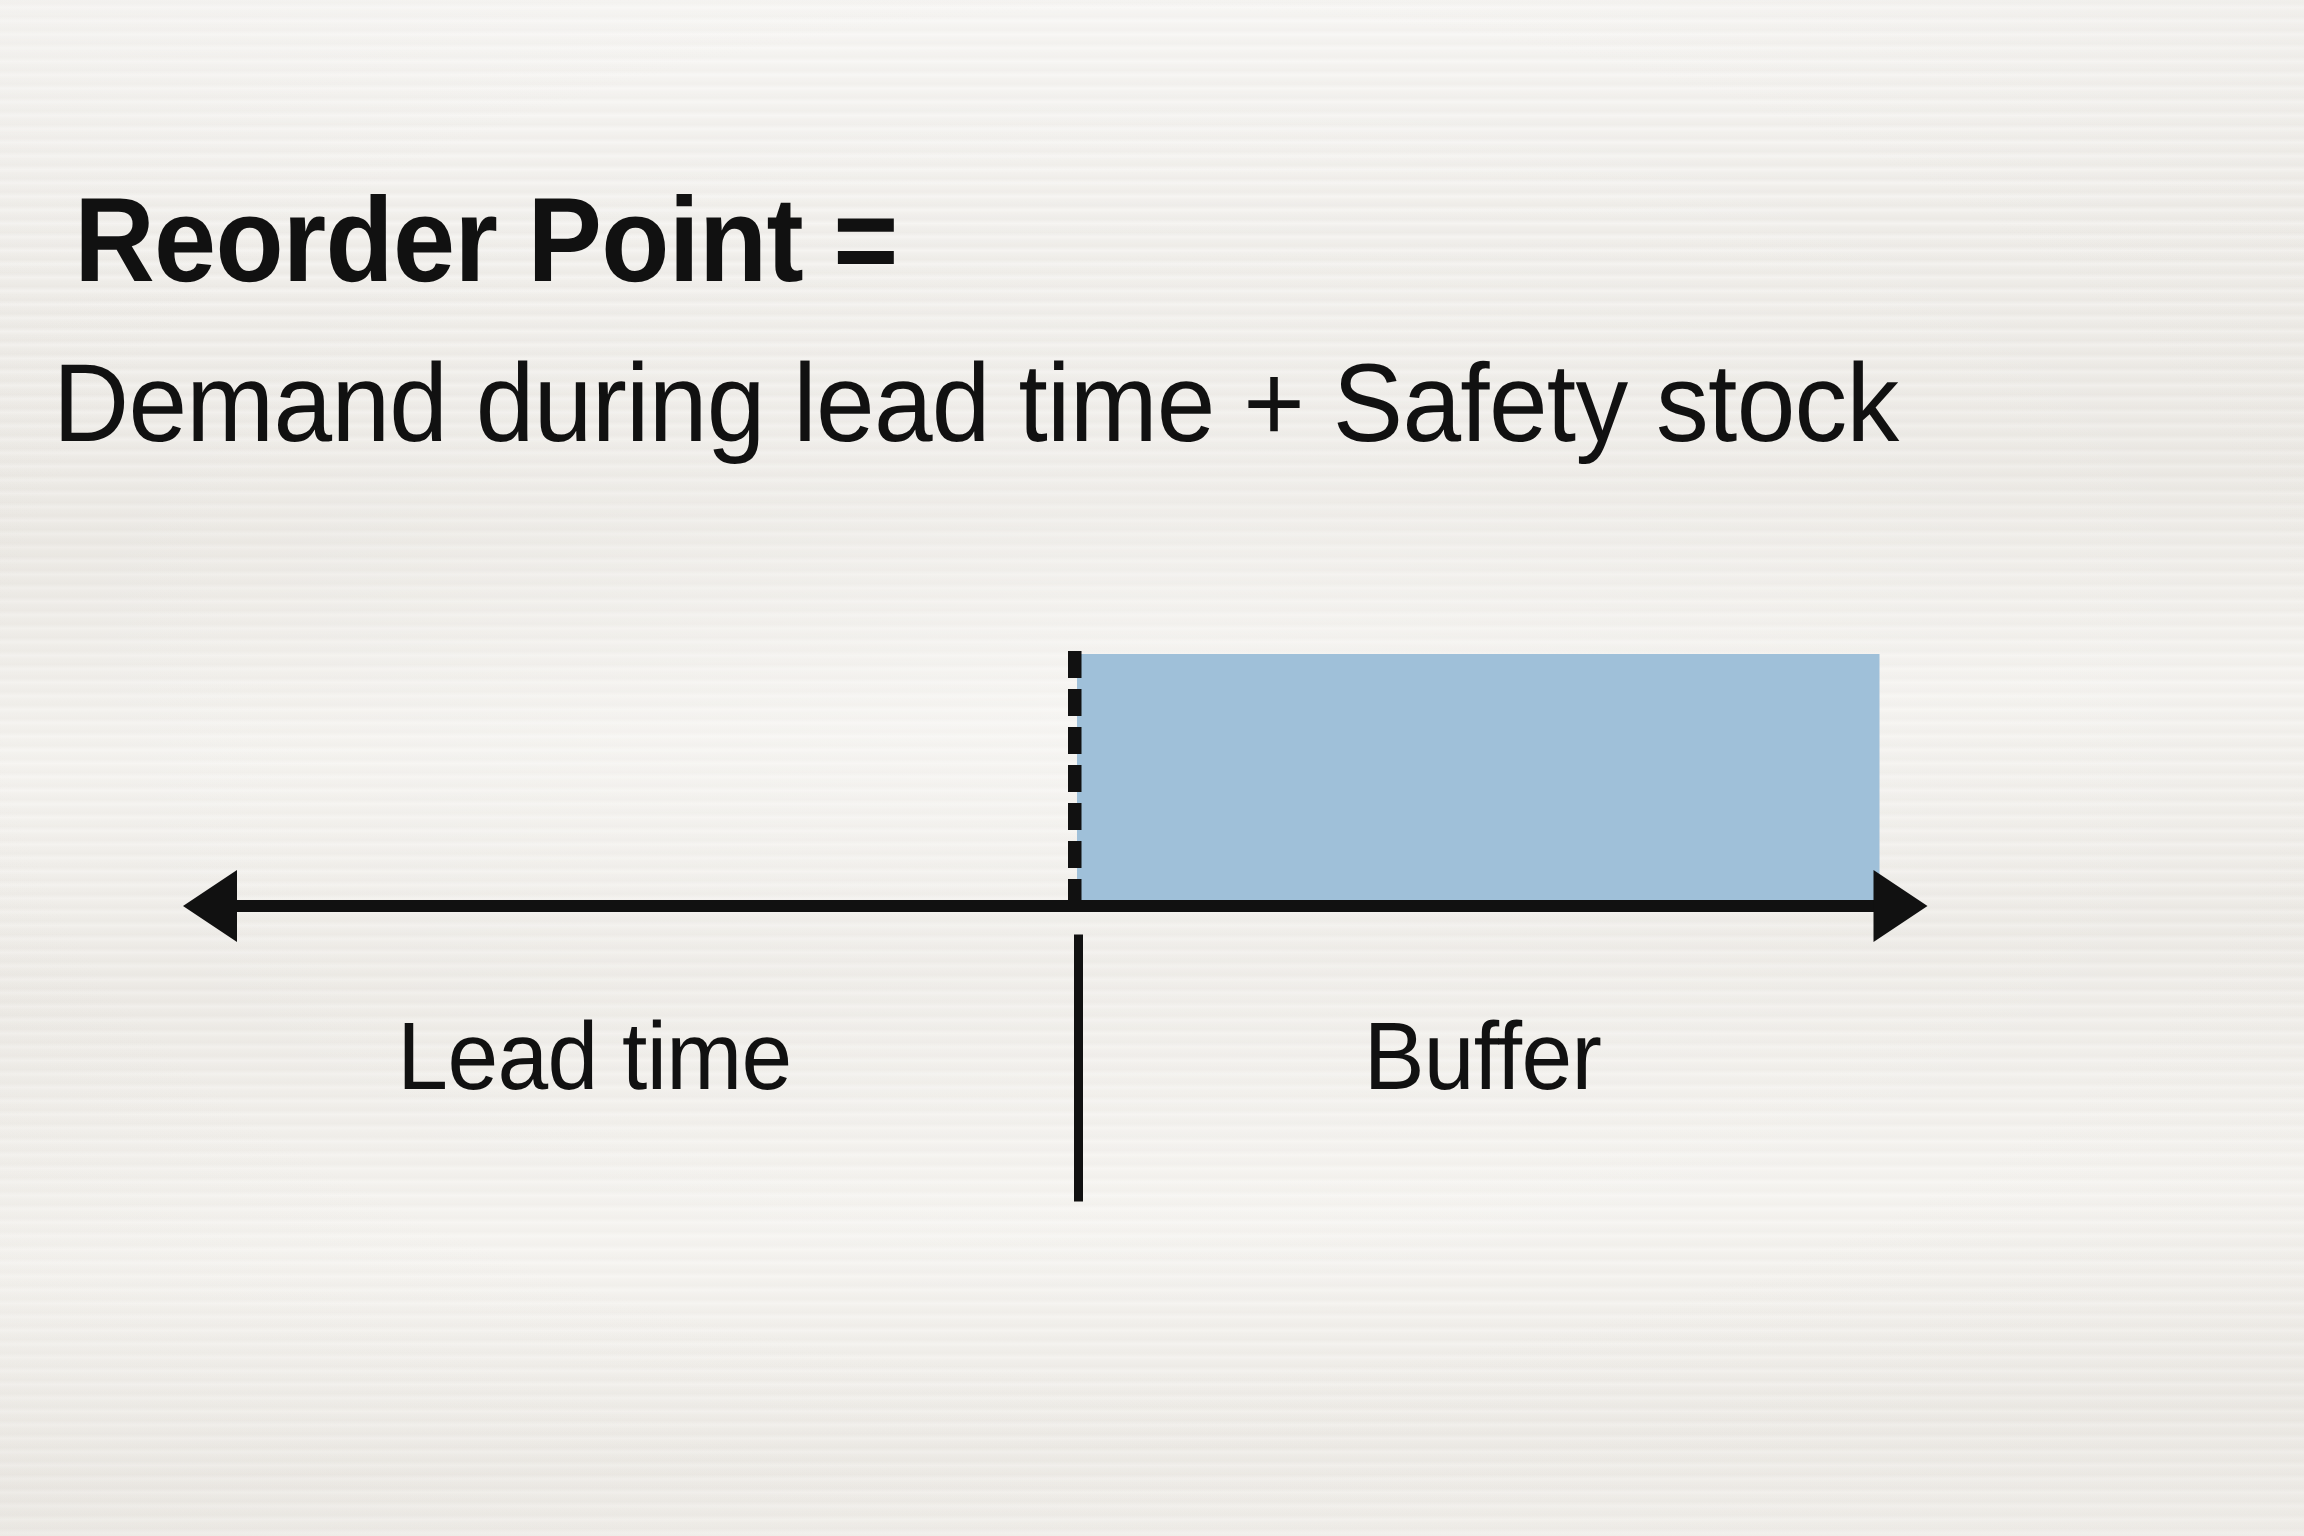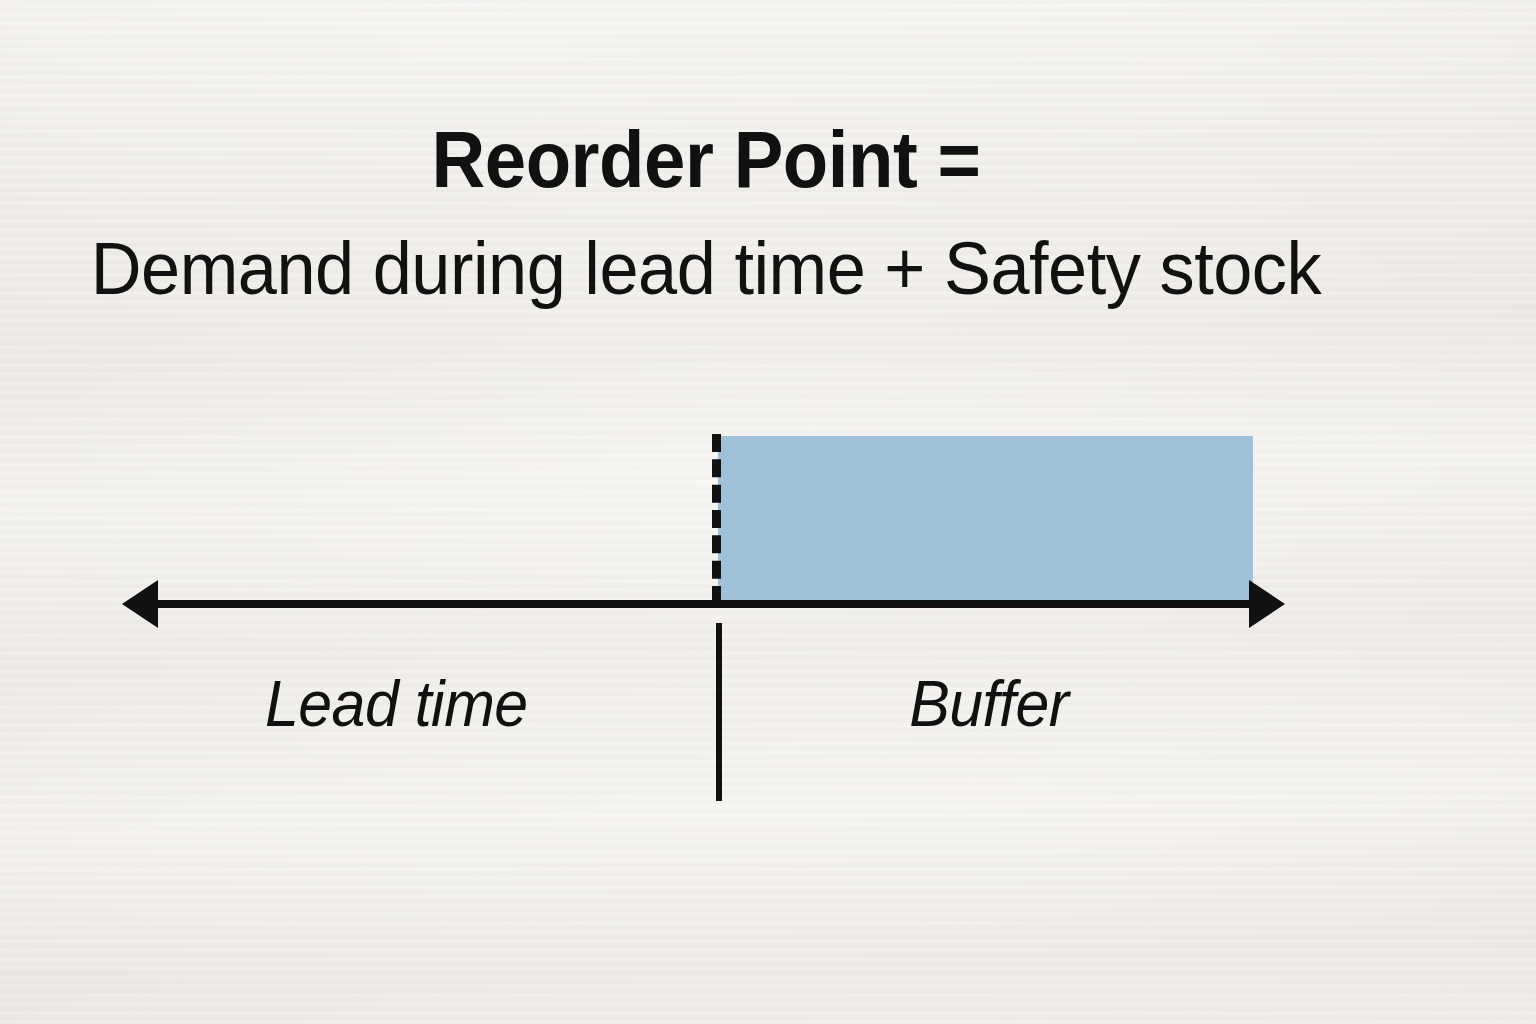--- a/index.html
+++ b/index.html
@@ -56,21 +56,21 @@
                 rgba(255,255,255,0.00) 55%,
                 rgba(205,200,192,0.16) 100%);
   }
 
   
   .headline {
     position: absolute;
     left: 0;
     top: 120px;
     width: 1412px;
-    text-align: center;
+    text-align: left;
     color: #111111;
   }
   .title-line {
     font-size: 80px;
     font-weight: 700;
     line-height: 1.0;
     letter-spacing: -0.5px;
     transform: scaleX(0.93);
     transform-origin: 50% 50%;
     white-space: nowrap;
@@ -80,21 +80,21 @@
     font-weight: 400;
     line-height: 1.0;
     letter-spacing: -0.5px;
     margin-top: 32px;
     transform: scaleX(0.95);
     transform-origin: 50% 50%;
     white-space: nowrap;
   }
 
   
-  .diagram { position: absolute; inset: 0; font-style: italic; }
+  .diagram { position: absolute; inset: 0; }
 
   .buffer-rect {
     position: absolute;
     left: 718px;
     top: 436px;
     width: 535px;
     height: 165px;
     background: #9fc0d9;
   }
 

